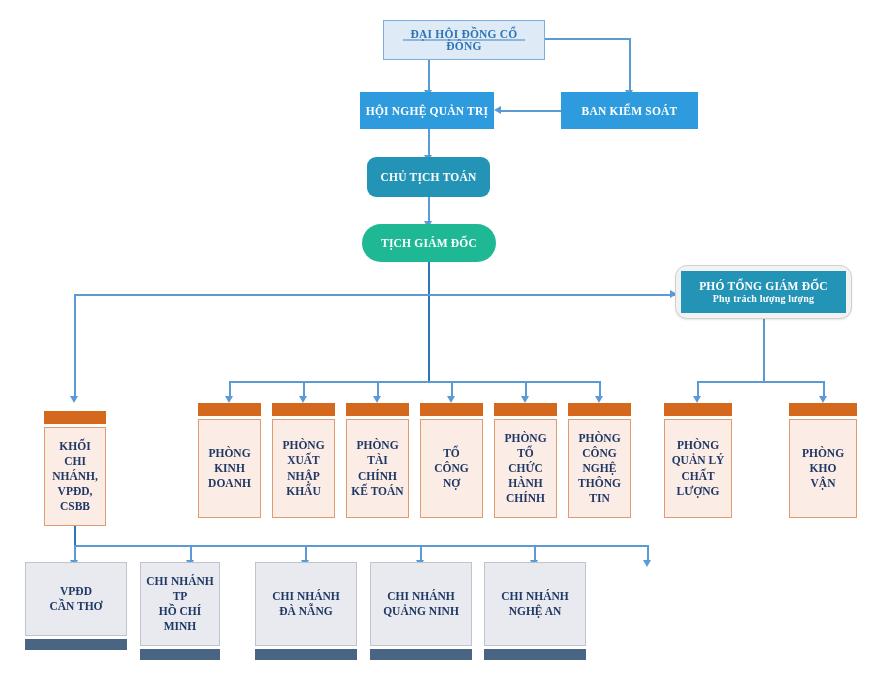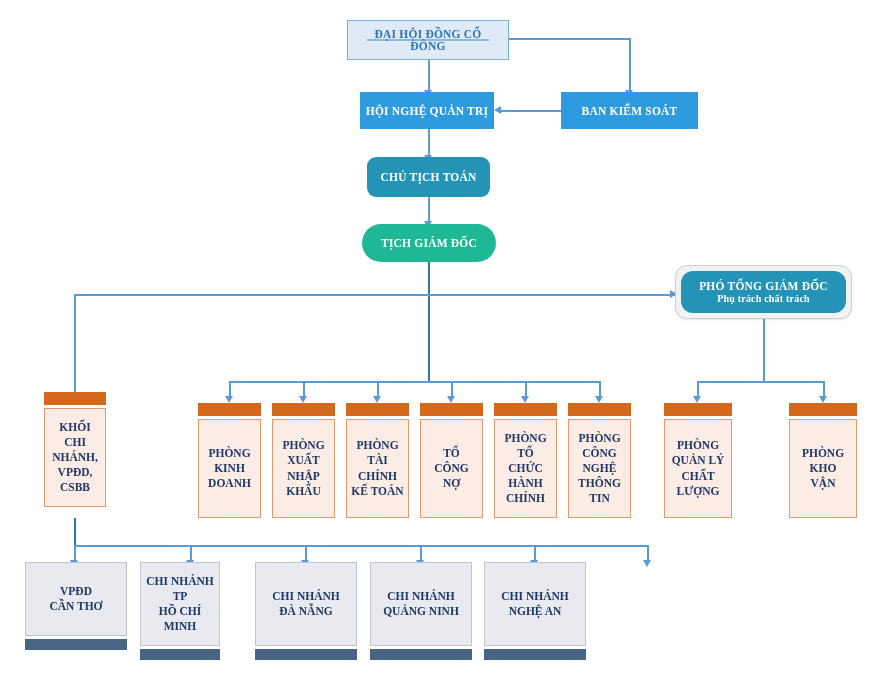--- a/index.html
+++ b/index.html
@@ -26,20 +26,21 @@
     align-items: center;
     justify-content: center;
     text-align: center;
   }
 
   
   .n-assembly {
     background: #DEEAF6;
     border: 1px solid #7FAEDC;
     padding: 19px;
+    margin-left: 36px;
   }
   .n-assembly .inner {
     width: 100%;
     height: 100%;
     box-sizing: border-box;
     border: 1px solid #8FB7DE;
     display: flex;
     align-items: center;
     justify-content: center;
     color: #2E75B6;
@@ -83,21 +84,21 @@
     border: 1px solid #D0D0D0;
     border-radius: 12px;
     padding: 5px;
     box-shadow: 0 1px 2px rgba(0,0,0,.10);
   }
   .n-framed .inner {
     width: 100%;
     height: 100%;
     box-sizing: border-box;
     background: #2393B6;
-    border-radius: 12px;
+    border-radius: 0;
     display: flex;
     flex-direction: column;
     align-items: center;
     justify-content: center;
     color: #ffffff;
   }
   .n-framed .l1 {
     font-weight: bold;
     font-size: 11.5px;
     letter-spacing: .2px;
@@ -284,25 +285,25 @@
 
   <div class="node n-blue" style="left:561px; top:92px; width:137px; height:37px;">BAN KIỂM SOÁT</div>
 
   <div class="node n-teal" style="left:367px; top:157px; width:123px; height:40px;">CHỦ TỊCH TOÁN</div>
 
   <div class="node n-pill" style="left:362px; top:224px; width:134px; height:38px;">TỊCH GIÁM ĐỐC</div>
 
   <div class="node n-framed" style="left:675px; top:265px; width:177px; height:54px;">
     <div class="inner">
       <div class="l1">PHÓ TỔNG GIÁM ĐỐC</div>
-      <div class="l2">Phụ trách chất trách</div>
+      <div class="l2">Phụ trách lượng lượng</div>
     </div>
   </div>
 
-  <div class="node n-dept" style="left:44px; top:392px; width:62px; height:115px;">
+  <div class="node n-dept" style="left:44px; top:411px; width:62px; height:115px;">
     <div class="cap"></div>
     <div class="body">KHỐI<br>CHI<br>NHÁNH,<br>VPĐD,<br>CSBB</div>
   </div>
 
   <div class="node n-dept" style="left:198px; top:403px; width:63px; height:115px;">
     <div class="cap"></div>
     <div class="body">PHÒNG<br>KINH<br>DOANH</div>
   </div>
 
   <div class="node n-dept" style="left:272px; top:403px; width:63px; height:115px;">

